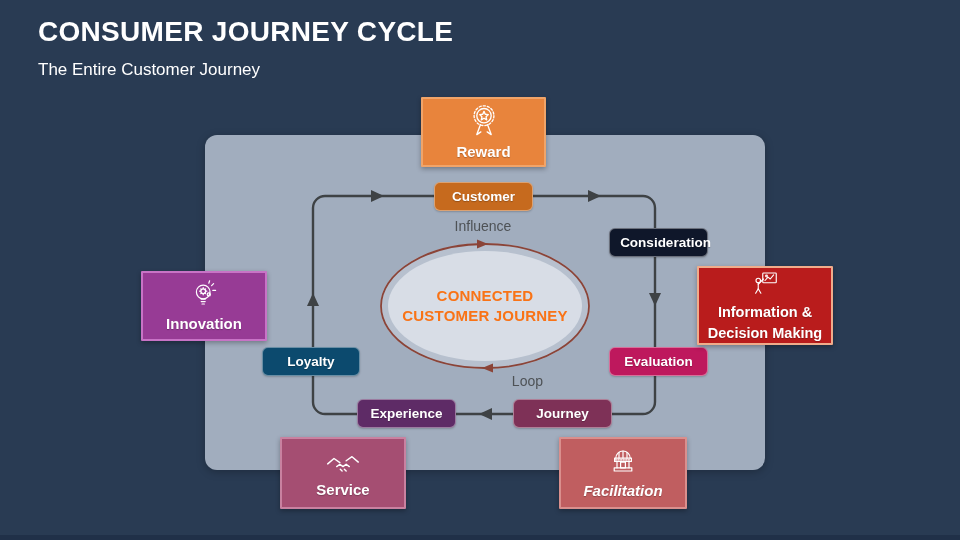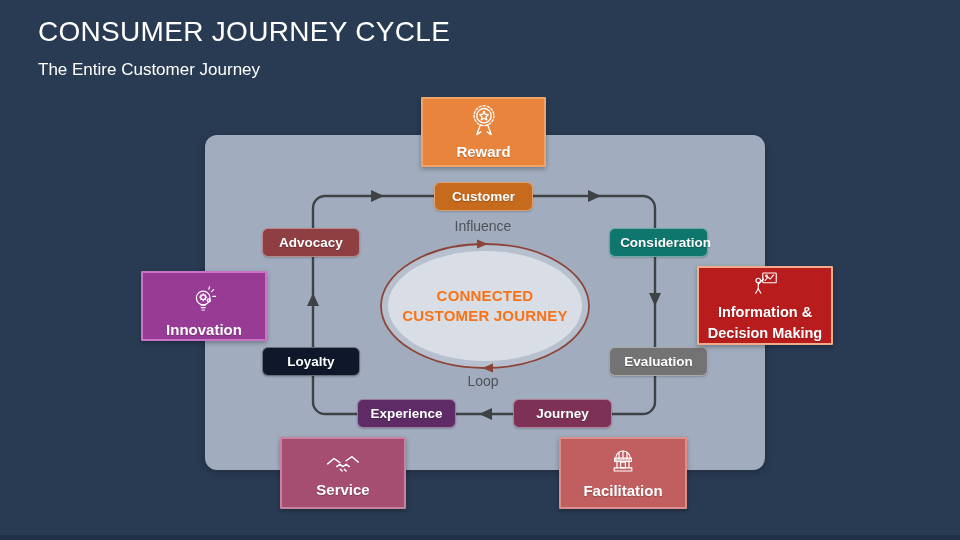--- a/index.html
+++ b/index.html
@@ -12,21 +12,21 @@
     overflow: hidden;
     background: #293B53;
   }
   .bottom-edge {
     position: absolute; left: 0; bottom: 0; width: 960px; height: 5px;
     background: #203048;
   }
 
   .slide-title {
     position: absolute; left: 38px; top: 16px;
-    color: #FFFFFF; font-size: 28px; font-weight: 400; letter-spacing: 0.3px;
+    color: #FFFFFF; font-size: 28px; font-weight: 700; letter-spacing: 0.3px;
   }
   .slide-subtitle {
     position: absolute; left: 38px; top: 60px;
     color: #FFFFFF; font-size: 17px; font-weight: 400;
   }
 
   .panel {
     position: absolute; left: 205px; top: 135px; width: 560px; height: 335px;
     background: #A1ADBE; border-radius: 12px;
     box-shadow: 0 2px 8px rgba(0,0,0,0.25);
@@ -48,21 +48,21 @@
     position: absolute; left: 380px; top: 286px; width: 210px;
     text-align: center; z-index: 6;
     color: #f97316; font-size: 15px; font-weight: 700; line-height: 20px;
     letter-spacing: 0.2px;
   }
   .annotation {
     position: absolute; width: 120px; text-align: center;
     color: #4E5256; font-size: 14px; z-index: 6;
   }
   .annotation.influence { left: 423px; top: 218px; }
-  .annotation.loop { left: 423px; top: 373px; }
+  .annotation.loop { left: 423px; top: 373px; text-align: right; }
 
   .step {
     position: absolute; z-index: 7;
     border-radius: 6px;
     border: 1px solid rgba(255,255,255,0.38);
     color: #FFFFFF; font-size: 13.5px; font-weight: 700;
     display: flex; align-items: center; justify-content: center;
     text-shadow: 0 1px 1px rgba(0,0,0,0.25);
     box-shadow: 0 1px 2px rgba(0,0,0,0.2);
   }
@@ -129,41 +129,40 @@
     </g>
   </svg>
   <div class="center-text">
     <div>CONNECTED</div>
     <div>CUSTOMER JOURNEY</div>
   </div>
   <div class="annotation influence">Influence</div>
   <div class="annotation loop">Loop</div>
 
   <div class="step step-awareness" style="background: rgb(198, 106, 30);">Customer</div>
-  <div class="step step-consideration" style="background: #0f766e; padding-left: 14px;">Consideration</div>
-  <div class="step step-evaluation" style="background: #737373;">Evaluation</div>
+  <div class="step step-consideration" style="background: #0f172a; padding-left: 14px;">Consideration</div>
+  <div class="step step-evaluation" style="background: #be185d;">Evaluation</div>
   <div class="step step-purchase" style="background: rgb(126, 49, 87);">Journey</div>
   <div class="step step-experience" style="background: rgb(94, 43, 102);">Experience</div>
-  <div class="step step-loyalty" style="background: #0f172a; text-align: center;">Loyalty</div>
-  <div class="step step-advocacy" style="background: rgb(143, 63, 65);">Advocacy</div>
+  <div class="step step-loyalty" style="background: #0c4a6e; text-align: center;">Loyalty</div>
 
   <div class="callout callout-reward" style="background: rgb(232, 132, 60); border-color: rgb(240, 164, 105);">
     <span class="icn">
       <svg width="36" height="36" viewBox="0 0 40 40" fill="none" stroke="#FFFFFF" stroke-width="1.5" stroke-linecap="round" stroke-linejoin="round">
         <circle cx="20" cy="13" r="11" stroke-dasharray="2.4 2.2"></circle>
         <circle cx="20" cy="13" r="8"></circle>
         <polygon points="20,8.2 21.4,11.4 24.8,11.8 22.3,14.2 23,17.6 20,15.8 17,17.6 17.7,14.2 15.2,11.8 18.6,11.4"></polygon>
         <path d="M16 23 L12 34 L16.5 31"></path>
         <path d="M24 23 L28 34 L23.5 31"></path>
       </svg>
     </span>
     <span>Reward</span>
   </div>
 
-  <div class="callout callout-innovation" style="background: rgb(151, 59, 149); border-color: rgb(200, 115, 198); justify-content: flex-end;">
+  <div class="callout callout-innovation" style="background: rgb(151, 59, 149); border-color: rgb(200, 115, 198);">
     <span class="icn">
       <svg width="32" height="32" viewBox="0 0 40 40" fill="none" stroke="#FFFFFF" stroke-width="1.5" stroke-linecap="round" stroke-linejoin="round">
         <circle cx="19" cy="15" r="8.5"></circle>
         <path d="M16.5 24 h5 M16.5 27 h5 M17.5 30 h3"></path>
         <circle cx="19" cy="14" r="3"></circle>
         <path d="M19 9.5 V11 M19 17 V18.5 M14.5 14 H16 M22 14 H23.5 M16 11 l1 1 M21 16 l1 1 M22 11 l-1 1 M17 16 l-1 1"></path>
         <path d="M29.5 7 l2.5 -2.5 M31 13 h3.5 M26 4 l1 -3"></path>
         <circle cx="26" cy="18" r="2"></circle>
       </svg>
     </span>
@@ -191,21 +190,21 @@
       <svg width="36" height="30" viewBox="0 0 40 32" fill="none" stroke="#FFFFFF" stroke-width="1.6" stroke-linecap="round" stroke-linejoin="round">
         <path d="M3 17 L10 11 L16.5 15.5"></path>
         <path d="M37 15 L30 9 L23.5 13.5"></path>
         <path d="M13 20 l3.5 -2.6 l3.5 2.6 l3.5 -2.6 l3.5 2.6"></path>
         <path d="M17 23 l2 1.8 M21.5 23 l2 1.8"></path>
       </svg>
     </span>
     <span>Service</span>
   </div>
 
-  <div class="callout callout-facilitation" style="background: rgb(192, 94, 96); border-color: rgb(218, 143, 141);">
+  <div class="callout callout-facilitation" style="background: rgb(192, 94, 96); border-color: rgb(218, 143, 141); font-style: italic;">
     <span class="icn">
       <svg width="32" height="32" viewBox="0 0 40 40" fill="none" stroke="#FFFFFF" stroke-width="1.5" stroke-linecap="round" stroke-linejoin="round">
         <path d="M11 14 A9 9 0 0 1 29 14"></path>
         <path d="M20 5 V14 M15 6.8 V14 M25 6.8 V14"></path>
         <rect x="9.5" y="14" width="21" height="4"></rect>
         <path d="M10.5 16 H29.5" stroke-dasharray="1.6 1.6"></path>
         <path d="M12.5 18 V26 M27.5 18 V26"></path>
         <rect x="17" y="19" width="6" height="7"></rect>
         <rect x="9" y="26" width="22" height="4"></rect>
       </svg>

